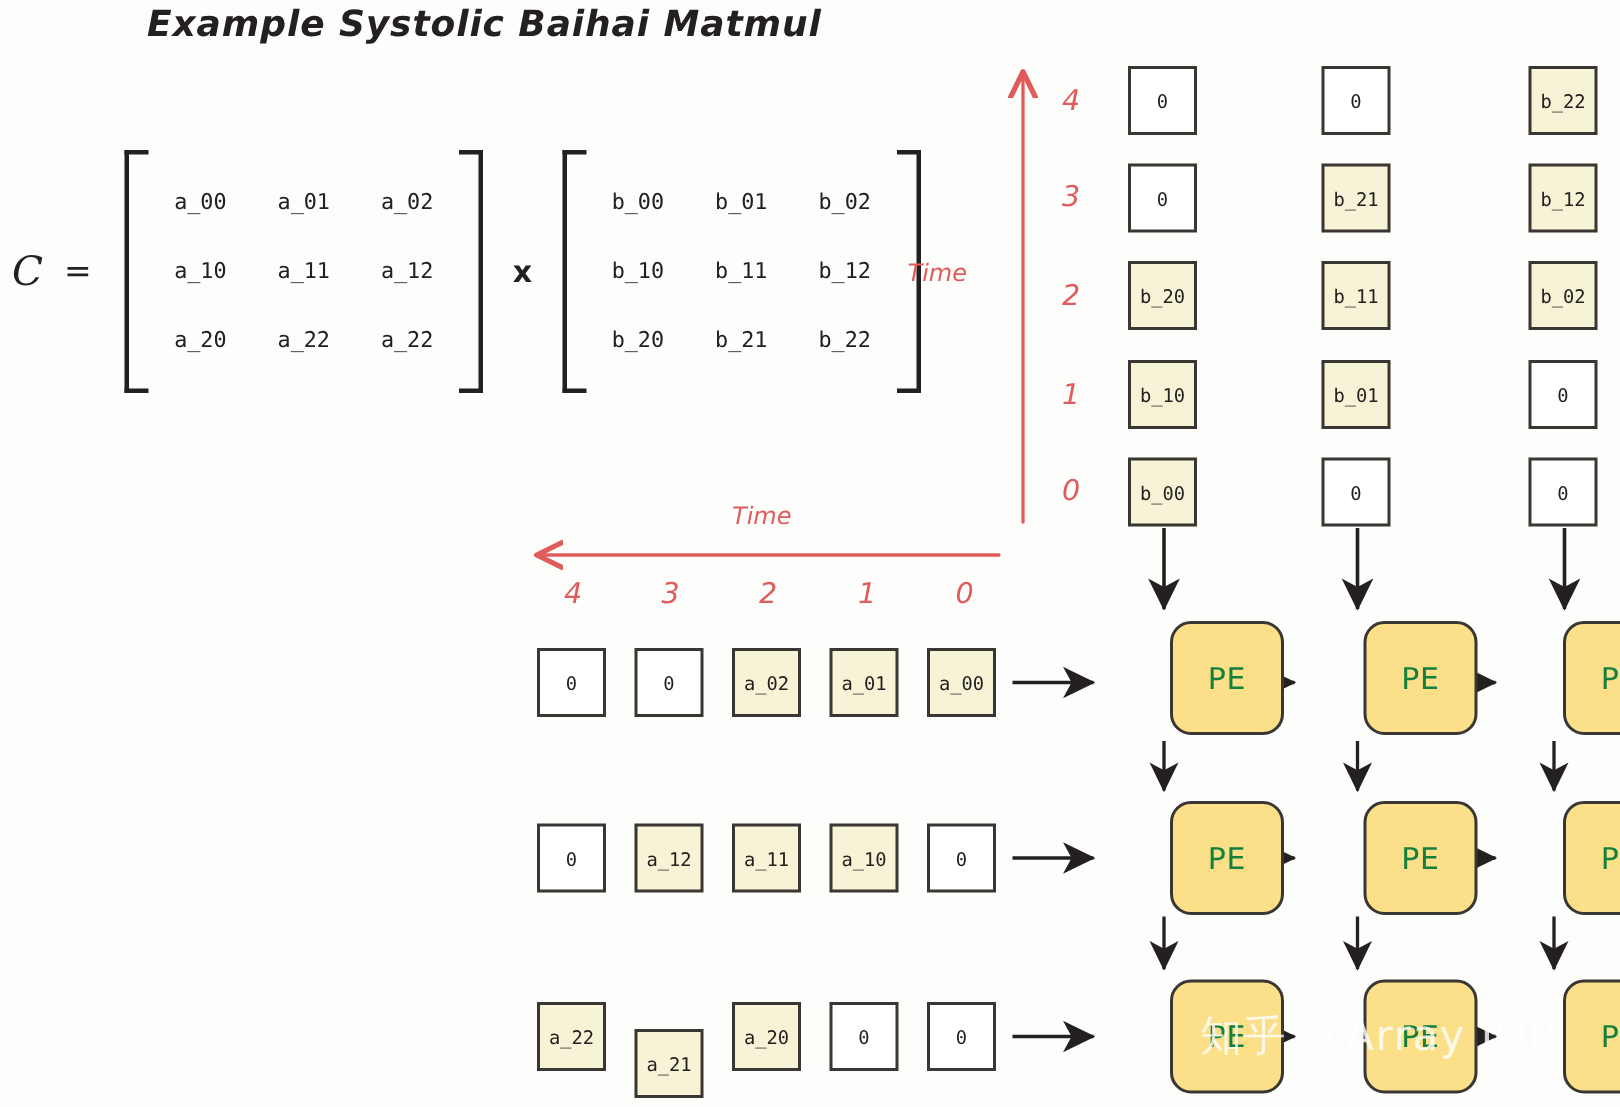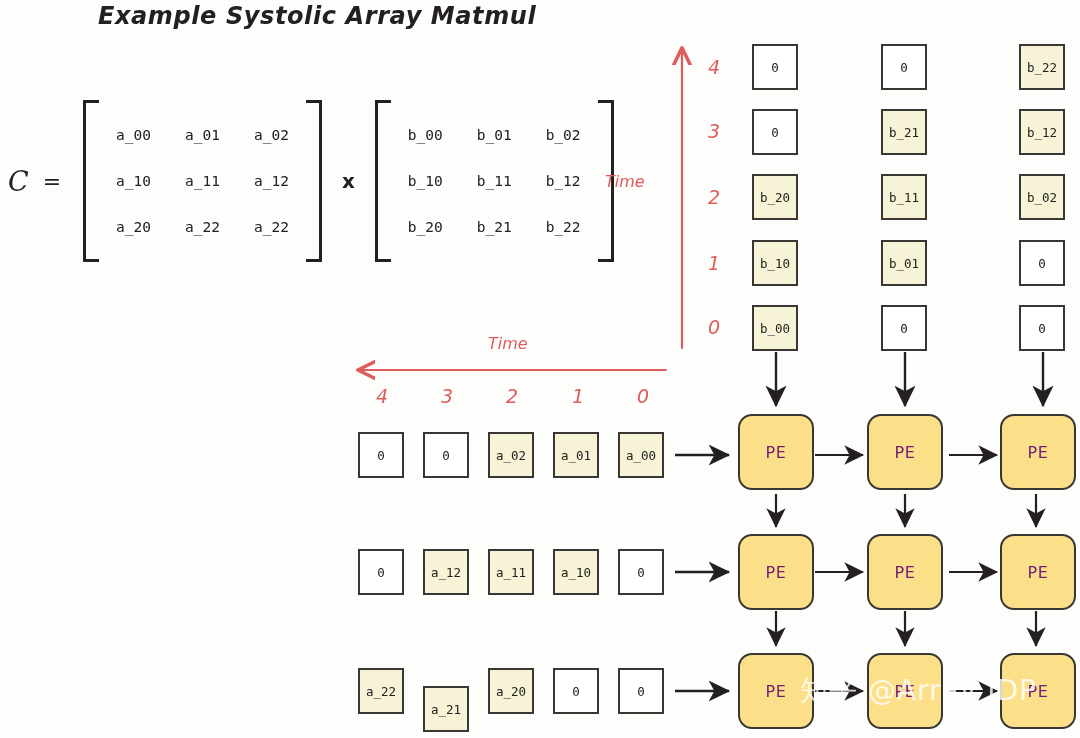--- a/index.html
+++ b/index.html
@@ -121,23 +121,24 @@
     width: 76px;
     height: 76px;
     border: 2.6px solid #3a3633;
     border-radius: 14px;
     box-sizing: border-box;
     background: #fbe089;
     display: flex;
     align-items: center;
     justify-content: center;
     font-family: "DejaVu Sans", sans-serif;
-    font-size: 16px;
+    font-size: 20px;
     letter-spacing: 0.5px;
-    color: #701a75;
+    color: #15803d;
+    margin-left: 42px;
   }
 
   
   .tick {
     position: absolute;
     font-family: "DejaVu Sans", sans-serif;
     font-style: italic;
     font-size: 19px;
     color: #e05c5c;
     text-align: center;
@@ -170,21 +171,21 @@
     width: 1080px;
     height: 738px;
     pointer-events: none;
   }
 </style>
 </head>
 <body>
 
 <div id="canvas">
 
-  <div class="title">Example Systolic Array Matmul</div>
+  <div class="title">Example Systolic Baihai Matmul</div>
 
   <div class="eq">
     <span class="eq-c">C</span>
     <span class="eq-eqsign">=</span>
 
     <div class="matrix">
       <table>
         <tbody>
             <tr>
           <td>a_00</td>

